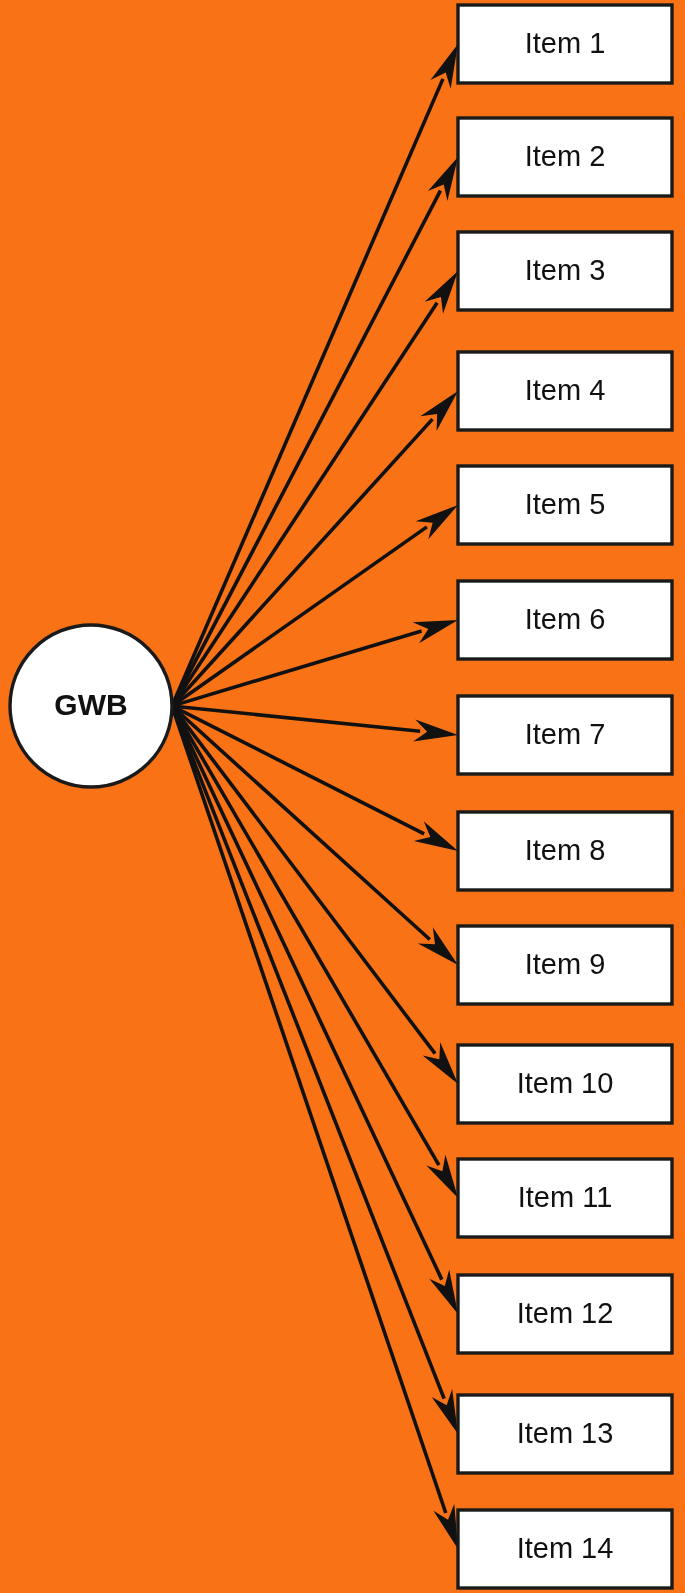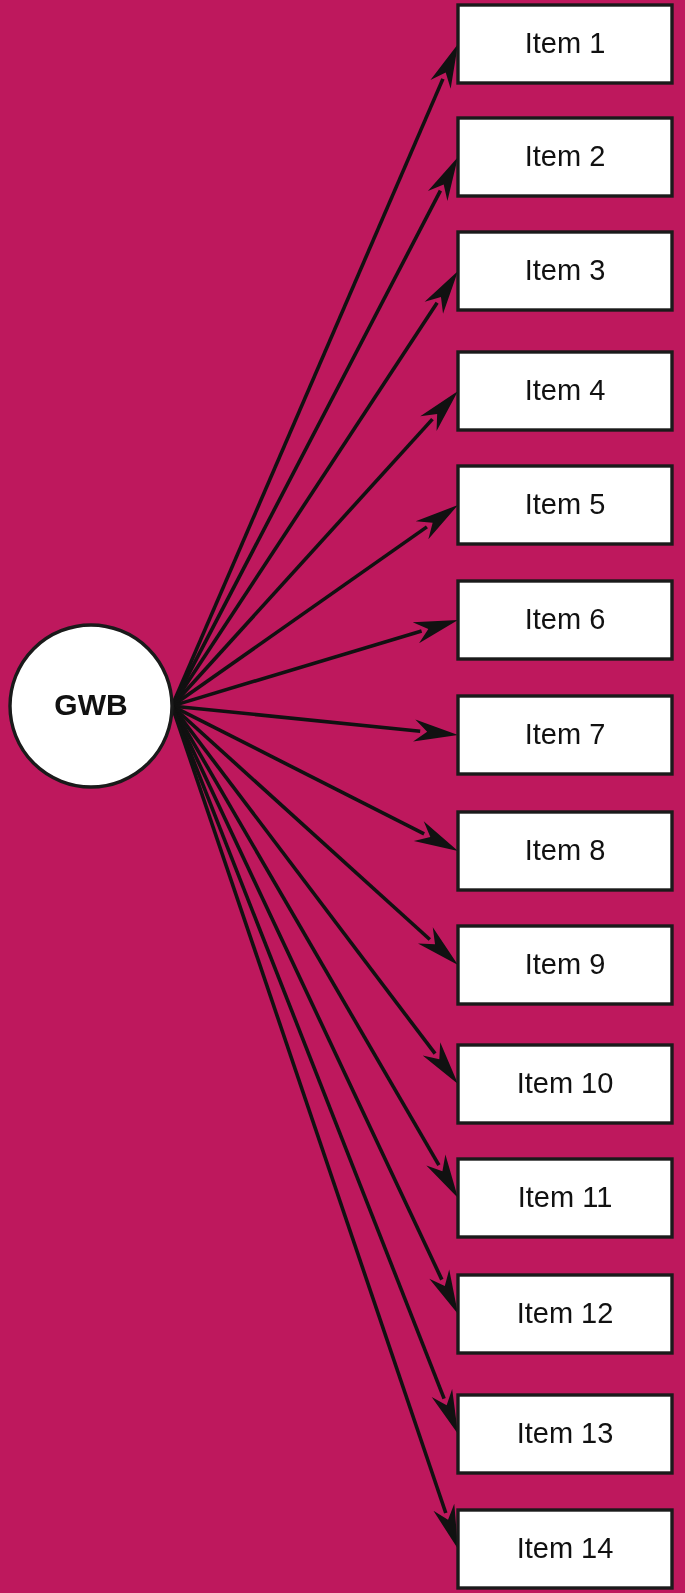--- a/index.html
+++ b/index.html
@@ -10,21 +10,21 @@
   body {
     width: 685px;
     height: 1593px;
     overflow: hidden;
     font-family: "Liberation Sans", sans-serif;
   }
   #diagram-root {
     position: relative;
     width: 685px;
     height: 1593px;
-    background: #be185d;
+    background: #f97316;
   }
   svg.diagram-canvas {
     display: block;
     width: 685px;
     height: 1593px;
   }
   .item-box-rect {
     fill: #ffffff;
     stroke: #1a1a1a;
     stroke-width: 3.4;

